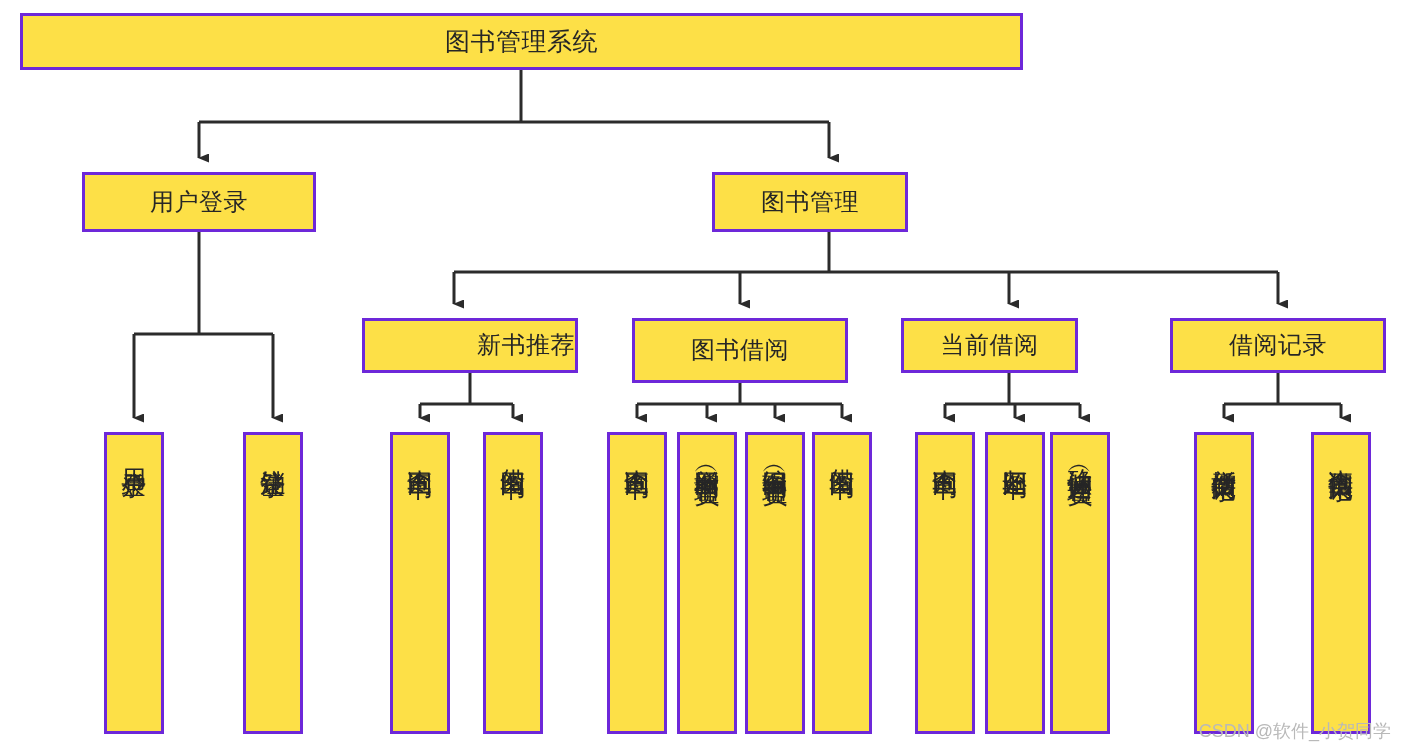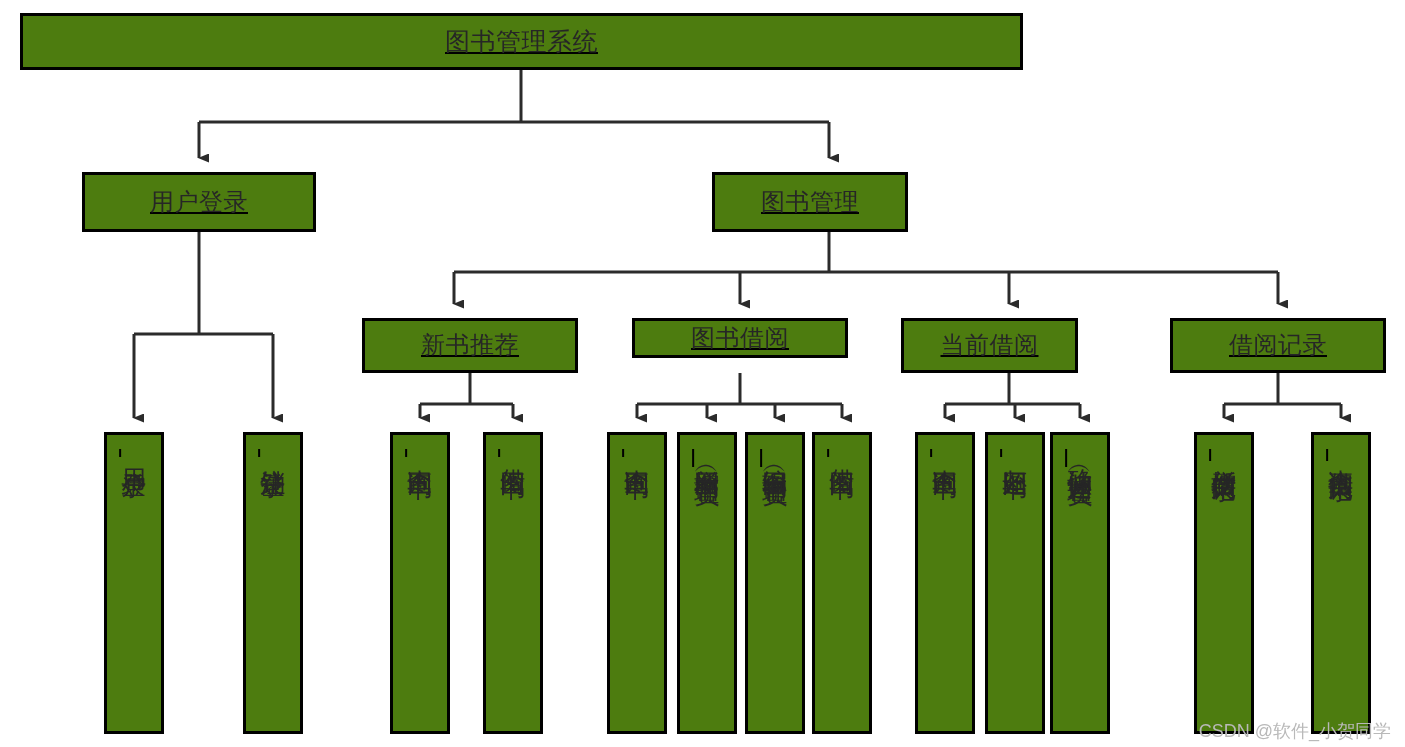--- a/index.html
+++ b/index.html
@@ -23,27 +23,26 @@
     position: absolute;
     left: 0;
     top: 0;
     width: 1405px;
     height: 747px;
     display: block;
   }
   .node-box {
     position: absolute;
     box-sizing: border-box;
-    background: #4d7c0f;
-    border: 3px solid #000000;
+    background: #fde047;
+    border: 3px solid #6d28d9;
     display: flex;
     align-items: center;
     justify-content: center;
     overflow: hidden;
-    text-decoration: underline;
   }
   .node-label {
     color: #262626;
     text-align: center;
     line-height: 1.18;
     white-space: nowrap;
     letter-spacing: 0.5px;
   }
   .node-box.horizontal .node-label {
     font-size: 24px;
@@ -145,24 +144,24 @@
     <span class="node-label">图书管理系统</span>
   </div>
 
   <div class="node-box horizontal" style="left:82px; top:172px; width:234px; height:60px;">
     <span class="node-label">用户登录</span>
   </div>
   <div class="node-box horizontal" style="left:712px; top:172px; width:196px; height:60px;">
     <span class="node-label">图书管理</span>
   </div>
 
-  <div class="node-box horizontal" style="left:362px; top:318px; width:216px; height:55px;">
+  <div class="node-box horizontal" style="left:362px; top:318px; width:216px; height:55px;justify-content:flex-end;">
     <span class="node-label">新书推荐</span>
   </div>
-  <div class="node-box horizontal" style="left:632px; top:318px; width:216px; height:40px;">
+  <div class="node-box horizontal" style="left:632px; top:318px; width:216px; height:65px;">
     <span class="node-label">图书借阅</span>
   </div>
   <div class="node-box horizontal" style="left:901px; top:318px; width:177px; height:55px;">
     <span class="node-label">当前借阅</span>
   </div>
   <div class="node-box horizontal" style="left:1170px; top:318px; width:216px; height:55px;">
     <span class="node-label">借阅记录</span>
   </div>
 
   <div class="node-box vertical" style="left:104px; top:432px; width:60px; height:302px;">

